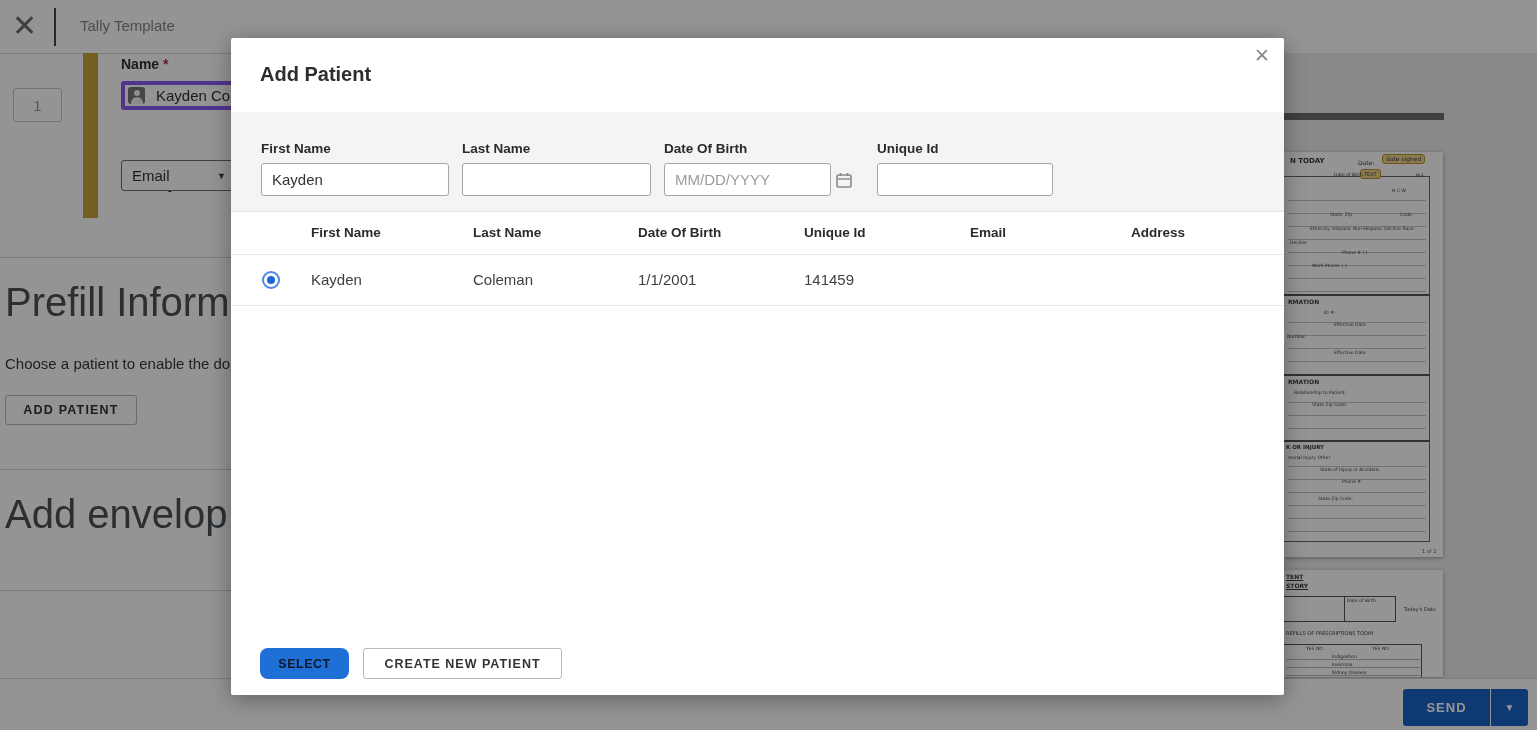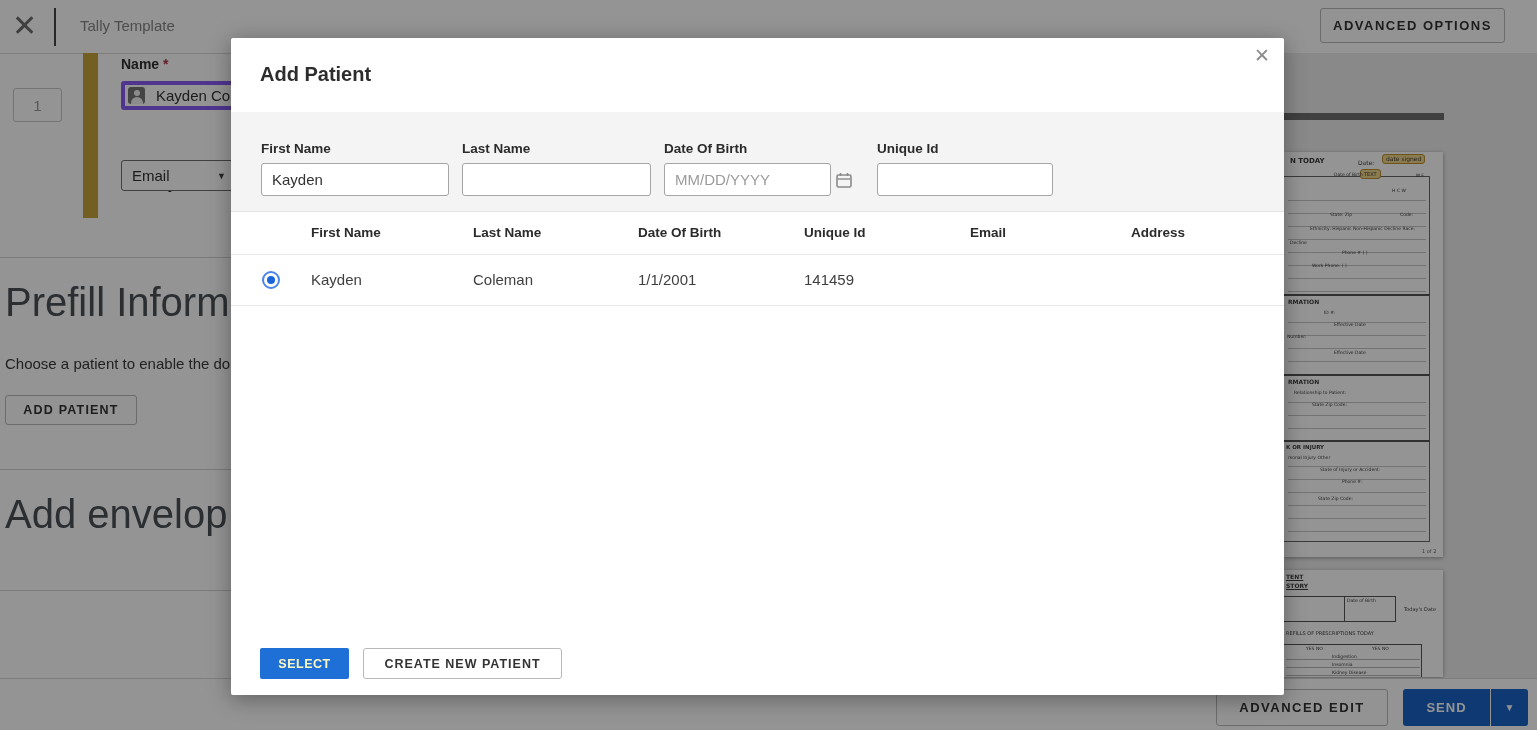--- a/index.html
+++ b/index.html
@@ -79,38 +79,37 @@
   .cal-icon{position:absolute;left:1015px;top:59px;width:18px;height:18px;cursor:pointer;}
   .search-btn{position:absolute;left:833px;top:51px;width:139px;height:34px;font-size:12.5px;letter-spacing:1px;gap:8px;background:#fcfcfc;border-color:#c4c4c4;}
   .thead{position:absolute;left:0;top:174px;width:100%;height:43px;border-bottom:1px solid #e9e9e9;box-sizing:border-box;}
   .thead span{position:absolute;top:13px;font-size:13.5px;font-weight:700;color:#2b2b2b;}
   .trow{position:absolute;left:0;top:217px;width:100%;height:51px;border-bottom:1px solid #e9e9e9;box-sizing:border-box;cursor:pointer;}
   .trow span{position:absolute;top:16px;font-size:15px;color:#3f3f3f;}
   .c1{left:80px;} .c2{left:242px;} .c3{left:407px;} .c4{left:573px;} .c5{left:739px;} .c6{left:900px;}
   .radio{position:absolute;left:31px;top:16px;width:18px;height:18px;border:2px solid #4a86e8;border-radius:50%;
          box-sizing:border-box;background:#fff;cursor:pointer;}
   .radio .dot{position:absolute;left:3px;top:3px;width:8px;height:8px;border-radius:50%;background:#1b66d9;}
-  .btn-primary{box-sizing:border-box;border:none;border-radius:2px;background:#1e6fd6;color:#fef9c3;font-weight:700;
+  .btn-primary{box-sizing:border-box;border:none;border-radius:8px;background:#1e6fd6;color:#0f172a;font-weight:700;
                letter-spacing:0.5px;display:flex;align-items:center;justify-content:center;cursor:pointer;text-align:center;}
   .select-btn{position:absolute;left:29px;top:610px;width:89px;height:31px;font-size:12.5px;}
   .create-btn{position:absolute;left:132px;top:610px;width:199px;height:31px;font-size:12.5px;letter-spacing:1px;background:#fff;}
   svg{display:block;}
 </style>
 </head>
 <body>
 
 <div class="screen">
 
   <div class="page">
 
     <div class="topbar">
       <div class="tb-close">✕</div>
       <div class="tb-divider"></div>
       <div class="tb-title">Tally Template</div>
-      <div class="btn-outline adv-options abs">ADVANCED OPTIONS</div>
     </div>
 
     <div class="num-box abs">1</div>
     <div class="gold-bar abs"></div>
 
     <div class="fld-label name-label abs">
       <span>Name</span>
       <span class="req">*</span>
     </div>
     <input class="name-input abs" value="Kayden Co" style="">
@@ -190,21 +189,20 @@
       <div class="cell-box" style="left:0;top:74px;width:138px;height:40px;border-left:none;"></div>
       <div class="rule-lines" style="left:2px;top:82px;width:134px;height:32px;background:repeating-linear-gradient(to bottom,transparent 0 7px,#b9b9b9 7px 8px);"></div>
       <span class="t45" style="left:22px;top:76px;">YES   NO</span>
       <span class="t45" style="left:88px;top:76px;">YES   NO</span>
       <span class="t45" style="left:48px;top:84px;">Indigestion</span>
       <span class="t45" style="left:48px;top:92px;">Insomnia</span>
       <span class="t45" style="left:48px;top:100px;">Kidney Disease</span>
     </div>
 
     <div class="page-footer">
-      <div class="btn-outline adv-edit">ADVANCED EDIT</div>
       <div class="send-group">
         <div class="send-main">SEND</div>
         <div class="send-sep"></div>
         <div class="send-caret">
           <span>▼</span>
         </div>
       </div>
     </div>
   </div>
 

